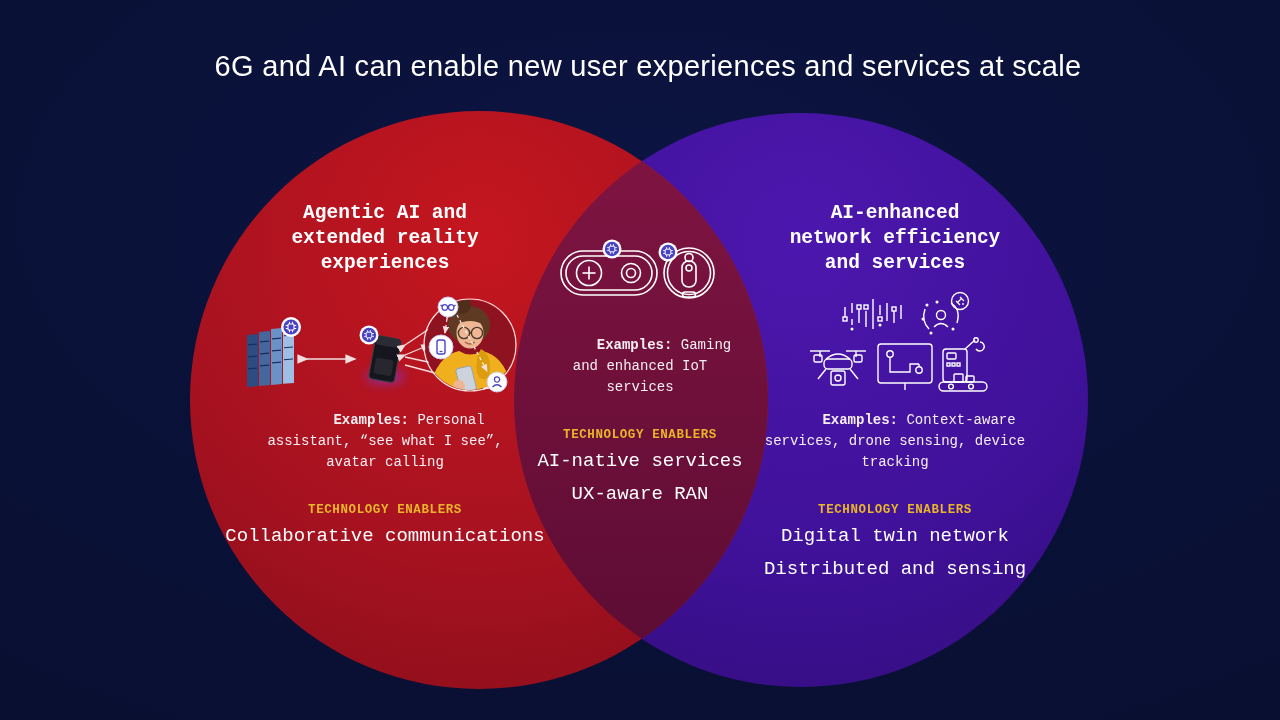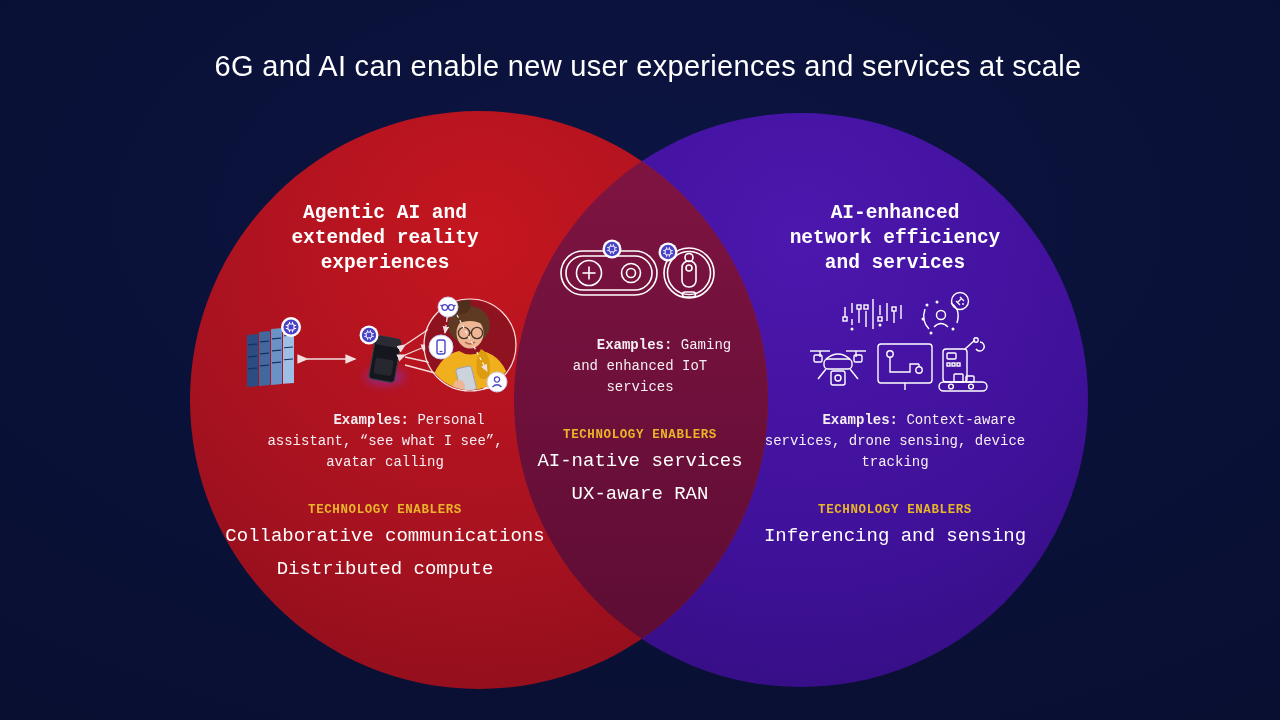--- a/index.html
+++ b/index.html
@@ -196,21 +196,20 @@
             <circle r="10" fill="#ffffff" stroke="#cfc9ee"></circle>
             <circle cx="0" cy="-2.5" r="2.6" fill="none" stroke="#4a43c6" stroke-width="1.3"></circle>
             <path d="M-4.5,5 Q0,0.5 4.5,5" fill="none" stroke="#4a43c6" stroke-width="1.3"></path>
           </g>
         </g>
       </svg>
     </div>
     <p class="examples"><b>Examples:</b> <span>Personal assistant, “see what I see”, avatar calling</span></p>
     <div class="enablers-label">TECHNOLOGY ENABLERS</div>
     <div class="enabler">Collaborative communications</div>
-    <div class="enabler">Distributed compute</div>
   </section>
 
   <section class="col col-mid">
     <div class="art">
       <svg width="170" height="78" viewBox="0 0 170 78">
 
         <g fill="none" stroke="#ffffff" stroke-width="1.6">
           <rect x="6" y="20" width="96" height="44" rx="22"></rect>
           <rect x="11" y="25" width="86" height="34" rx="17"></rect>
           <circle cx="34" cy="42" r="12.5"></circle>
@@ -347,16 +346,17 @@
           <rect x="-24" y="15" width="48" height="9" rx="4.5"></rect>
           <circle cx="-12" cy="19.5" r="2.4"></circle>
             <circle cx="8" cy="19.5" r="2.4"></circle>
           <rect x="-9" y="7" width="9" height="8" rx="1"></rect>
           <rect x="3" y="9" width="8" height="6" rx="1"></rect>
         </g>
       </svg>
     </div>
     <p class="examples"><b>Examples:</b> <span>Context-aware services, drone sensing, device tracking</span></p>
     <div class="enablers-label">TECHNOLOGY ENABLERS</div>
-    <div class="enabler">Inferencing and sensing</div>
+    <div class="enabler">Digital twin network</div>
+    <div class="enabler">Distributed and sensing</div>
   </section>
 
 </div>
 
 </body></html>

